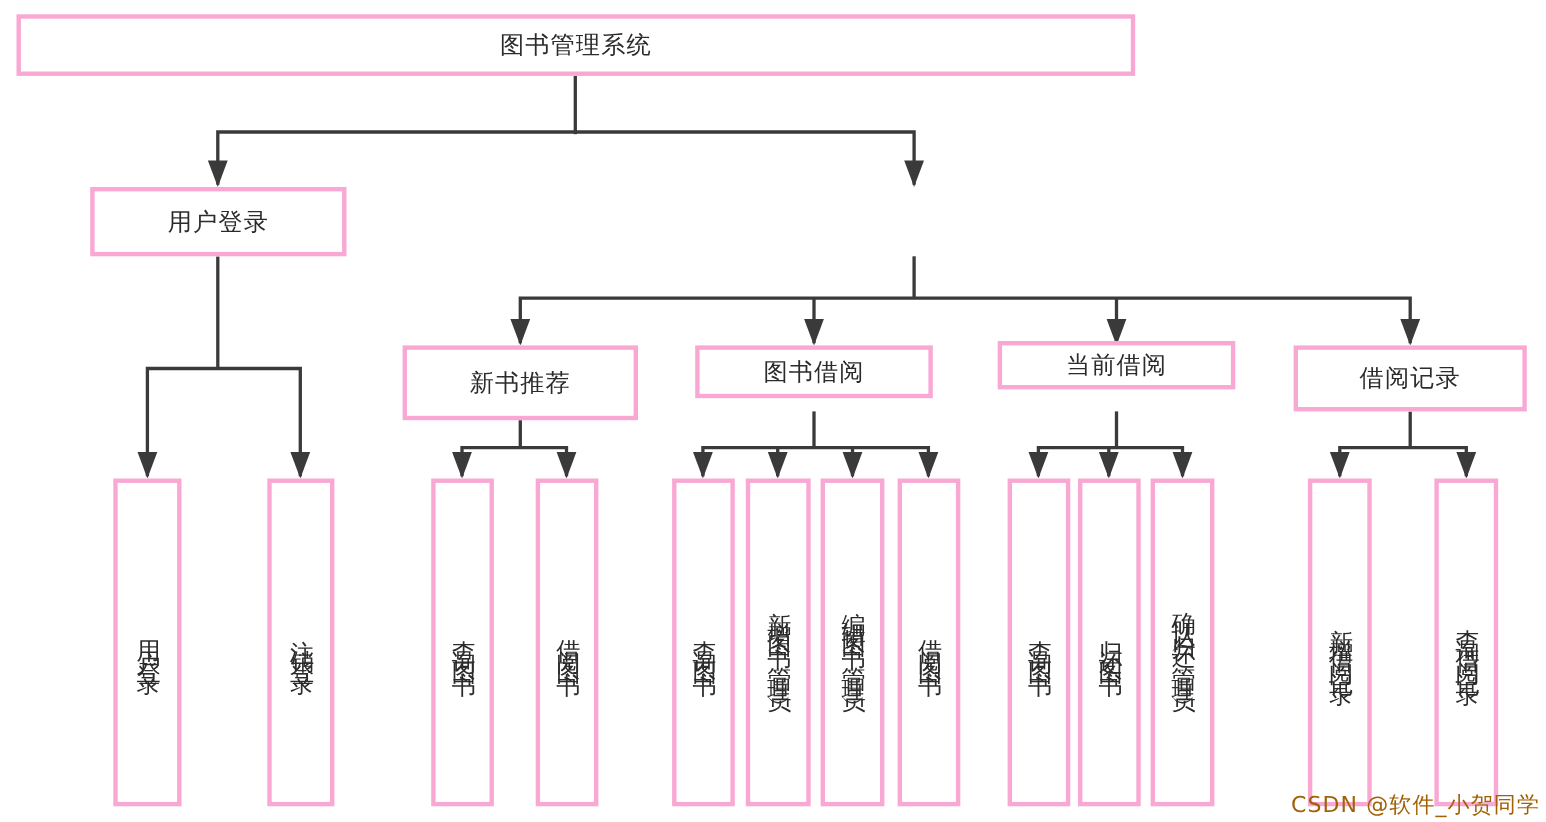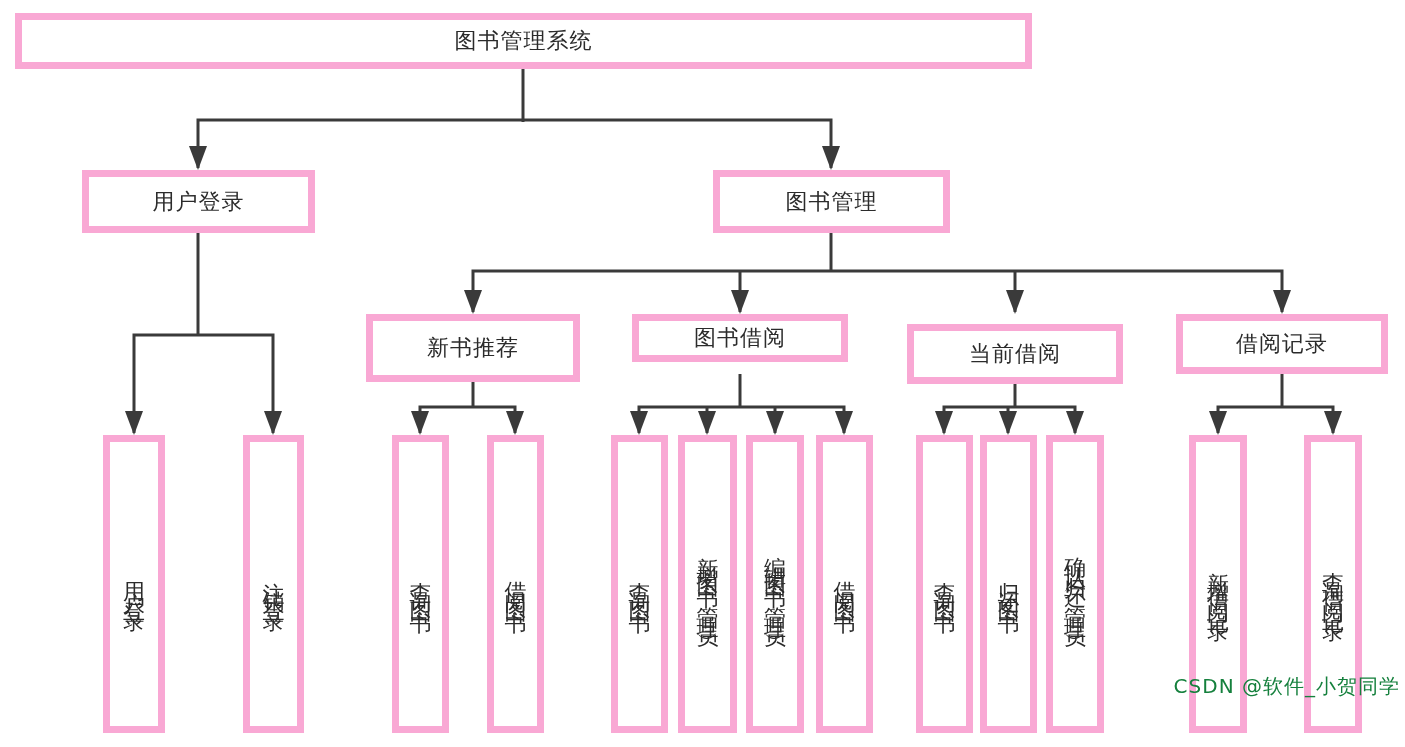--- a/index.html
+++ b/index.html
@@ -6,33 +6,33 @@
   body { font-family:"DejaVu Sans","Liberation Sans",sans-serif; }
   .canvas {
     position:relative; width:1405px; height:747px;
     background:#ffffff; overflow:hidden;
   }
   .connectors { position:absolute; left:0; top:0; width:1405px; height:747px; }
   .connectors path.ln { fill:none; stroke:#3a3a3a; stroke-width:3; }
   .connectors path.ah { fill:#3a3a3a; stroke:none; }
   .node, .leaf {
     position:absolute; box-sizing:border-box;
-    border:7px solid #f9a8d4; background:#ffffff;
+    border:4px solid #f9a8d4; background:#ffffff;
     display:flex; align-items:center; justify-content:center;
     color:#2b2b2b;
   }
   .node { font-size:22px; letter-spacing:1px; white-space:nowrap; }
   .leaf .vtext {
     writing-mode:vertical-rl; text-orientation:mixed;
     font-size:22px; line-height:1.1; letter-spacing:10px;
     max-height:96%;
   }
   .watermark {
-    position:absolute; top:673px; right:5px; z-index:10;
-    font-size:20px; color:#15803d; letter-spacing:1px; white-space:nowrap;
+    position:absolute; top:718px; right:5px; z-index:10;
+    font-size:20px; color:#a16207; letter-spacing:1px; white-space:nowrap;
   }
 </style>
 </head>
 <body>
 
 <div class="canvas">
 
   <svg class="connectors" width="1405" height="747" viewBox="0 0 1405 747" xmlns="http://www.w3.org/2000/svg">
 
     <path class="ln" d="M523 69 V122"></path>
@@ -81,31 +81,28 @@
     <path class="ah" d="M1324 411 L1342 411 L1333 435 Z"></path>
   </svg>
 
   <div class="node" style="left:15px; top:13px; width:1017px; height:56px;">
     <span>图书管理系统</span>
   </div>
 
   <div class="node" style="left:82px; top:170px; width:233px; height:63px;">
     <span>用户登录</span>
   </div>
-  <div class="node" style="left:713px; top:170px; width:237px; height:63px;">
-    <span>图书管理</span>
-  </div>
 
   <div class="node" style="left:366px; top:314px; width:214px; height:68px;">
     <span>新书推荐</span>
   </div>
   <div class="node" style="left:632px; top:314px; width:216px; height:48px;">
     <span>图书借阅</span>
   </div>
-  <div class="node" style="left:907px; top:324px; width:216px; height:60px;">
+  <div class="node" style="left:907px; top:310px; width:216px; height:44px;">
     <span>当前借阅</span>
   </div>
   <div class="node" style="left:1176px; top:314px; width:212px; height:60px;">
     <span>借阅记录</span>
   </div>
 
   <div class="leaf" style="left:103px; top:435px; width:62px; height:298px;">
     <span class="vtext">用户登录</span>
   </div>
   <div class="leaf" style="left:243px; top:435px; width:61px; height:298px;">

